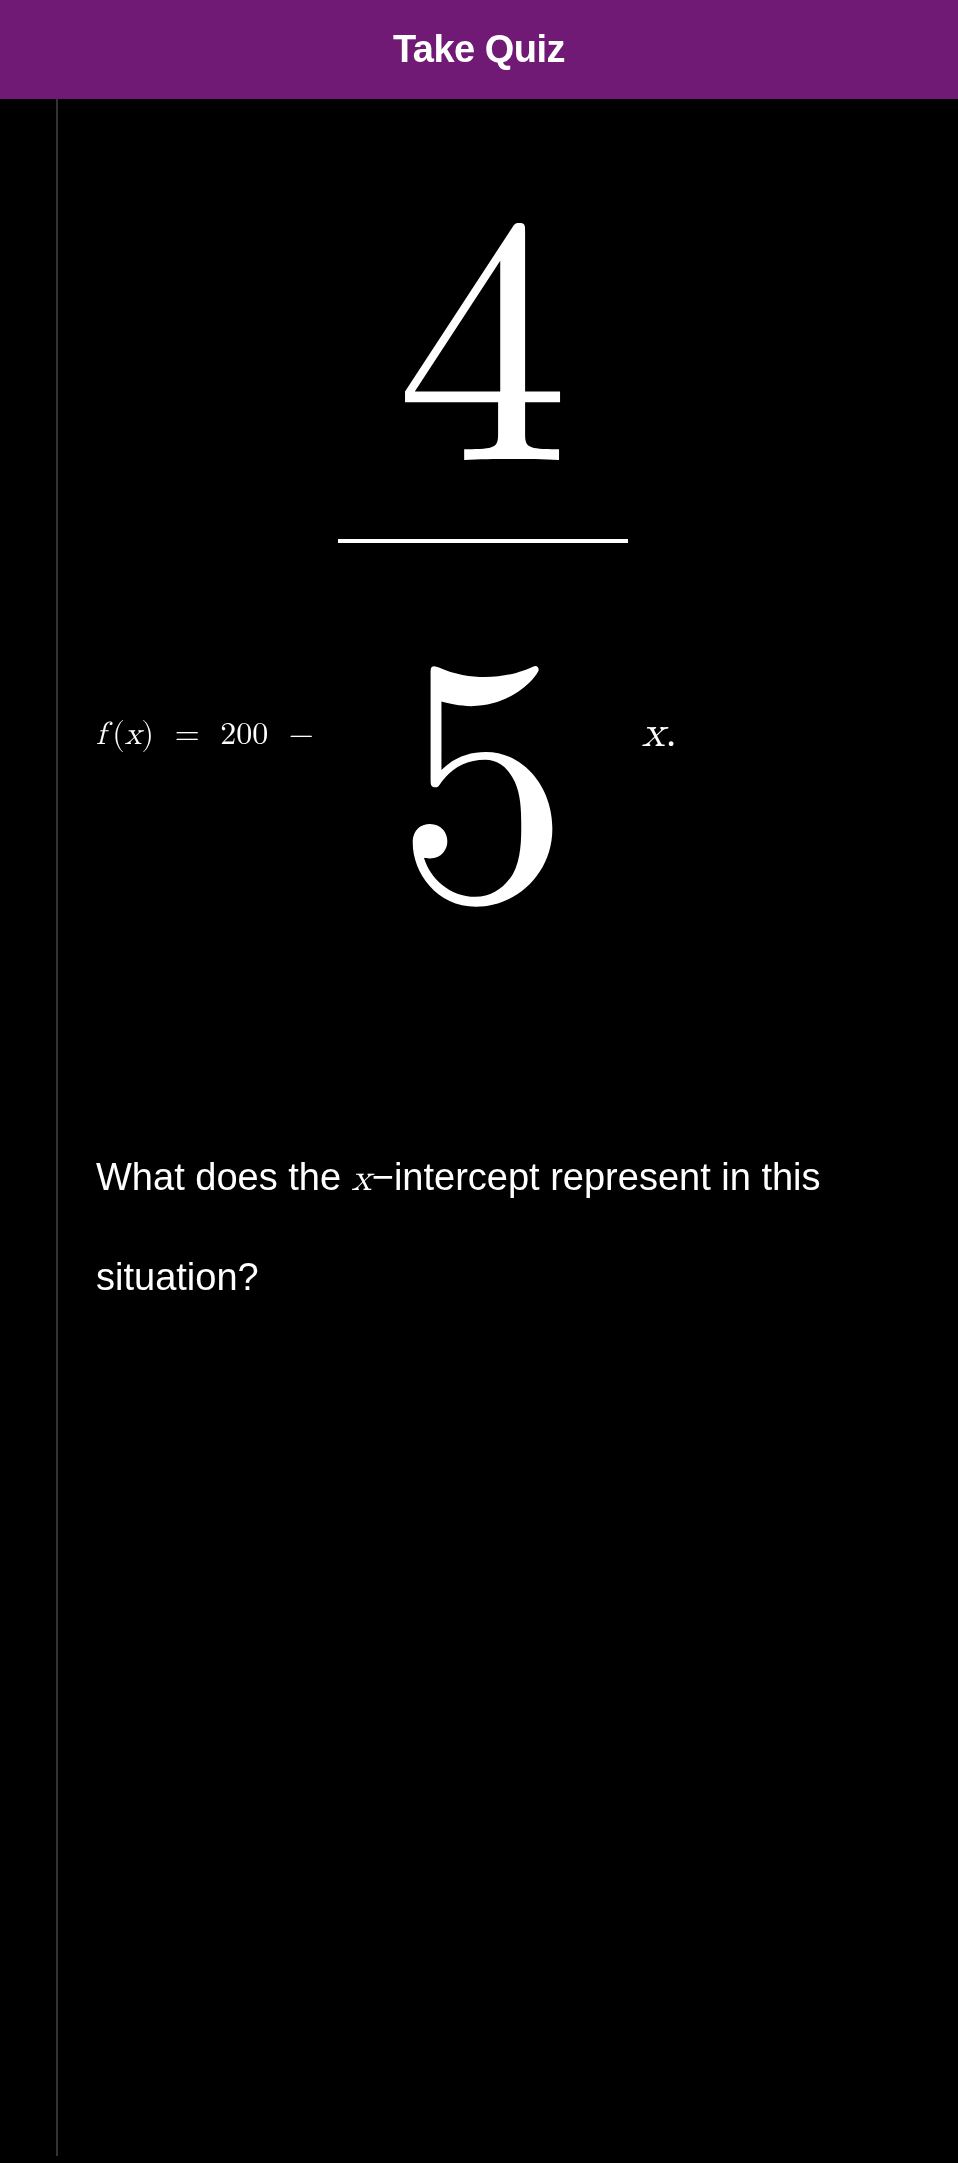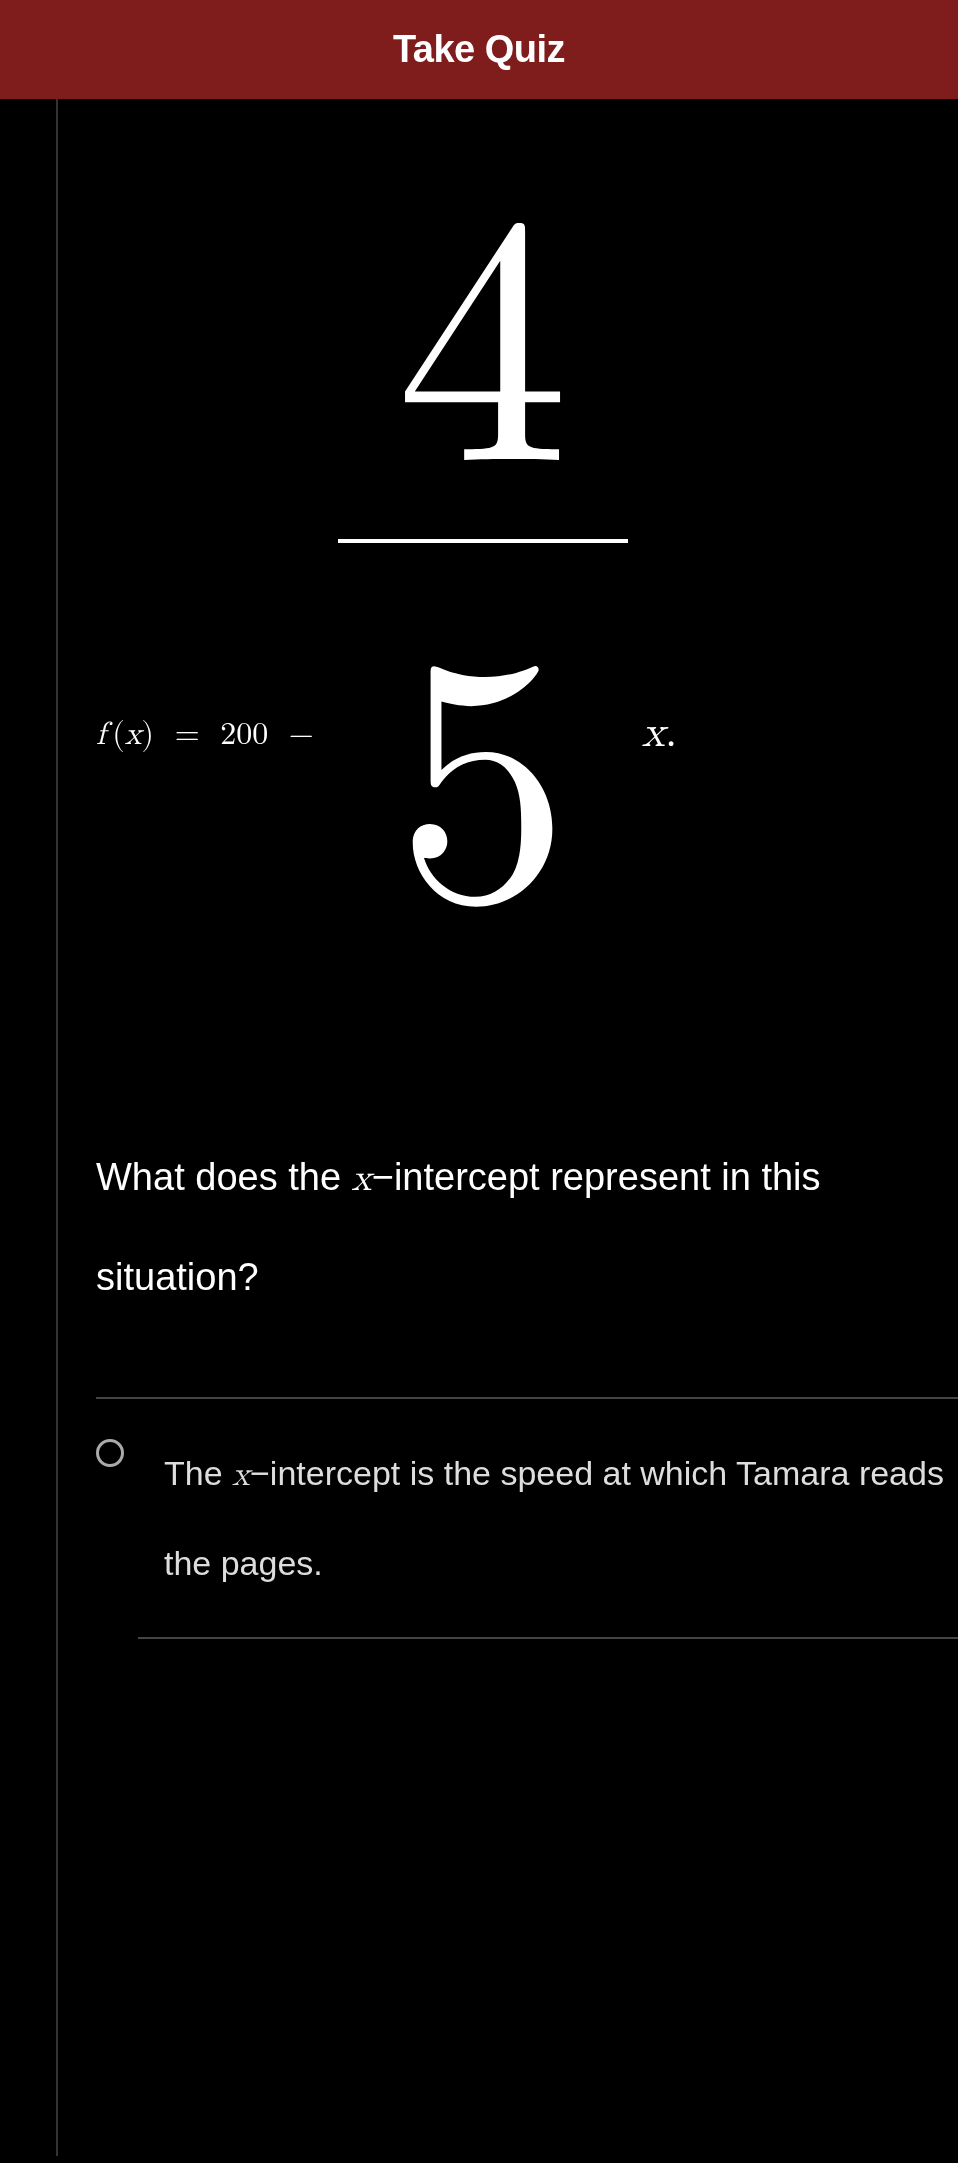--- a/index.html
+++ b/index.html
@@ -10,21 +10,21 @@
     
     body {
       background: #000;
       color: #fff;
       font-family: -apple-system, BlinkMacSystemFont, 'Segoe UI', 'Helvetica Neue', Arial, sans-serif;
       width: 958px;
       min-height: 2163px;
     }
     
     .header {
-      background: #7f1d1d;
+      background: #701a75;
       text-align: center;
       padding: 28px 12px;
       font-size: 38px;
       font-weight: 700;
       letter-spacing: -0.5px;
     }
     
     .content-wrapper {
       display: flex;
     }
@@ -198,27 +198,15 @@
       </span>
       <span class="eq-right">
         <span>x</span><span class="period">.</span>
       </span>
     </div>
 
     <div class="question-text">
       <span>What does the </span><span class="math-var">x</span><span>−</span><span>intercept represent in this situation?</span>
     </div>
 
-    <div class="answer-section">
-      <hr class="answer-divider">
-
-      <div class="answer-option">
-        <div class="radio-button"></div>
-        <div class="answer-text">
-          <span>The </span><span class="math-var">x</span><span>−</span><span>intercept is the speed at which Tamara reads the pages.</span>
-        </div>
-      </div>
-
-      <hr class="answer-divider-bottom">
-    </div>
 
   </div>
 </div>
 
 </body></html>

